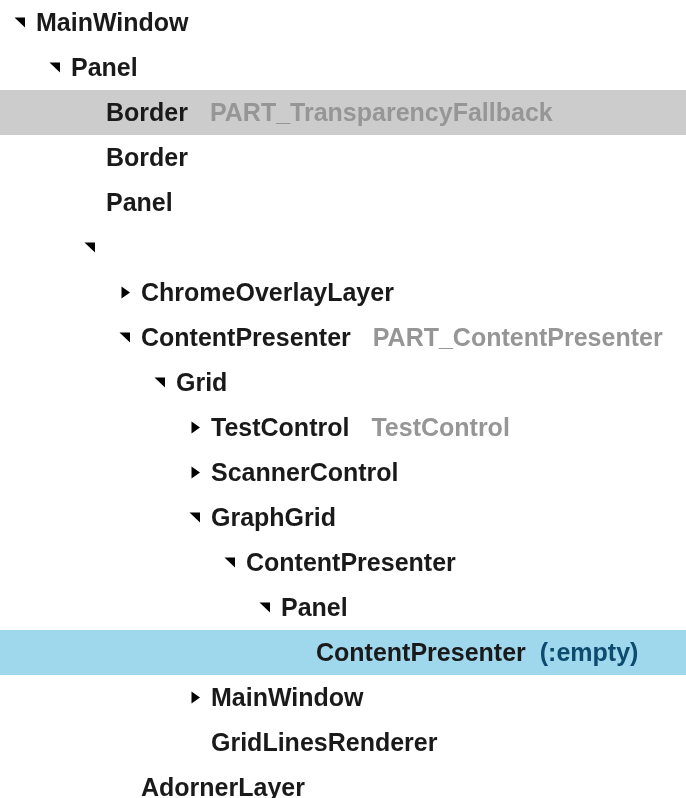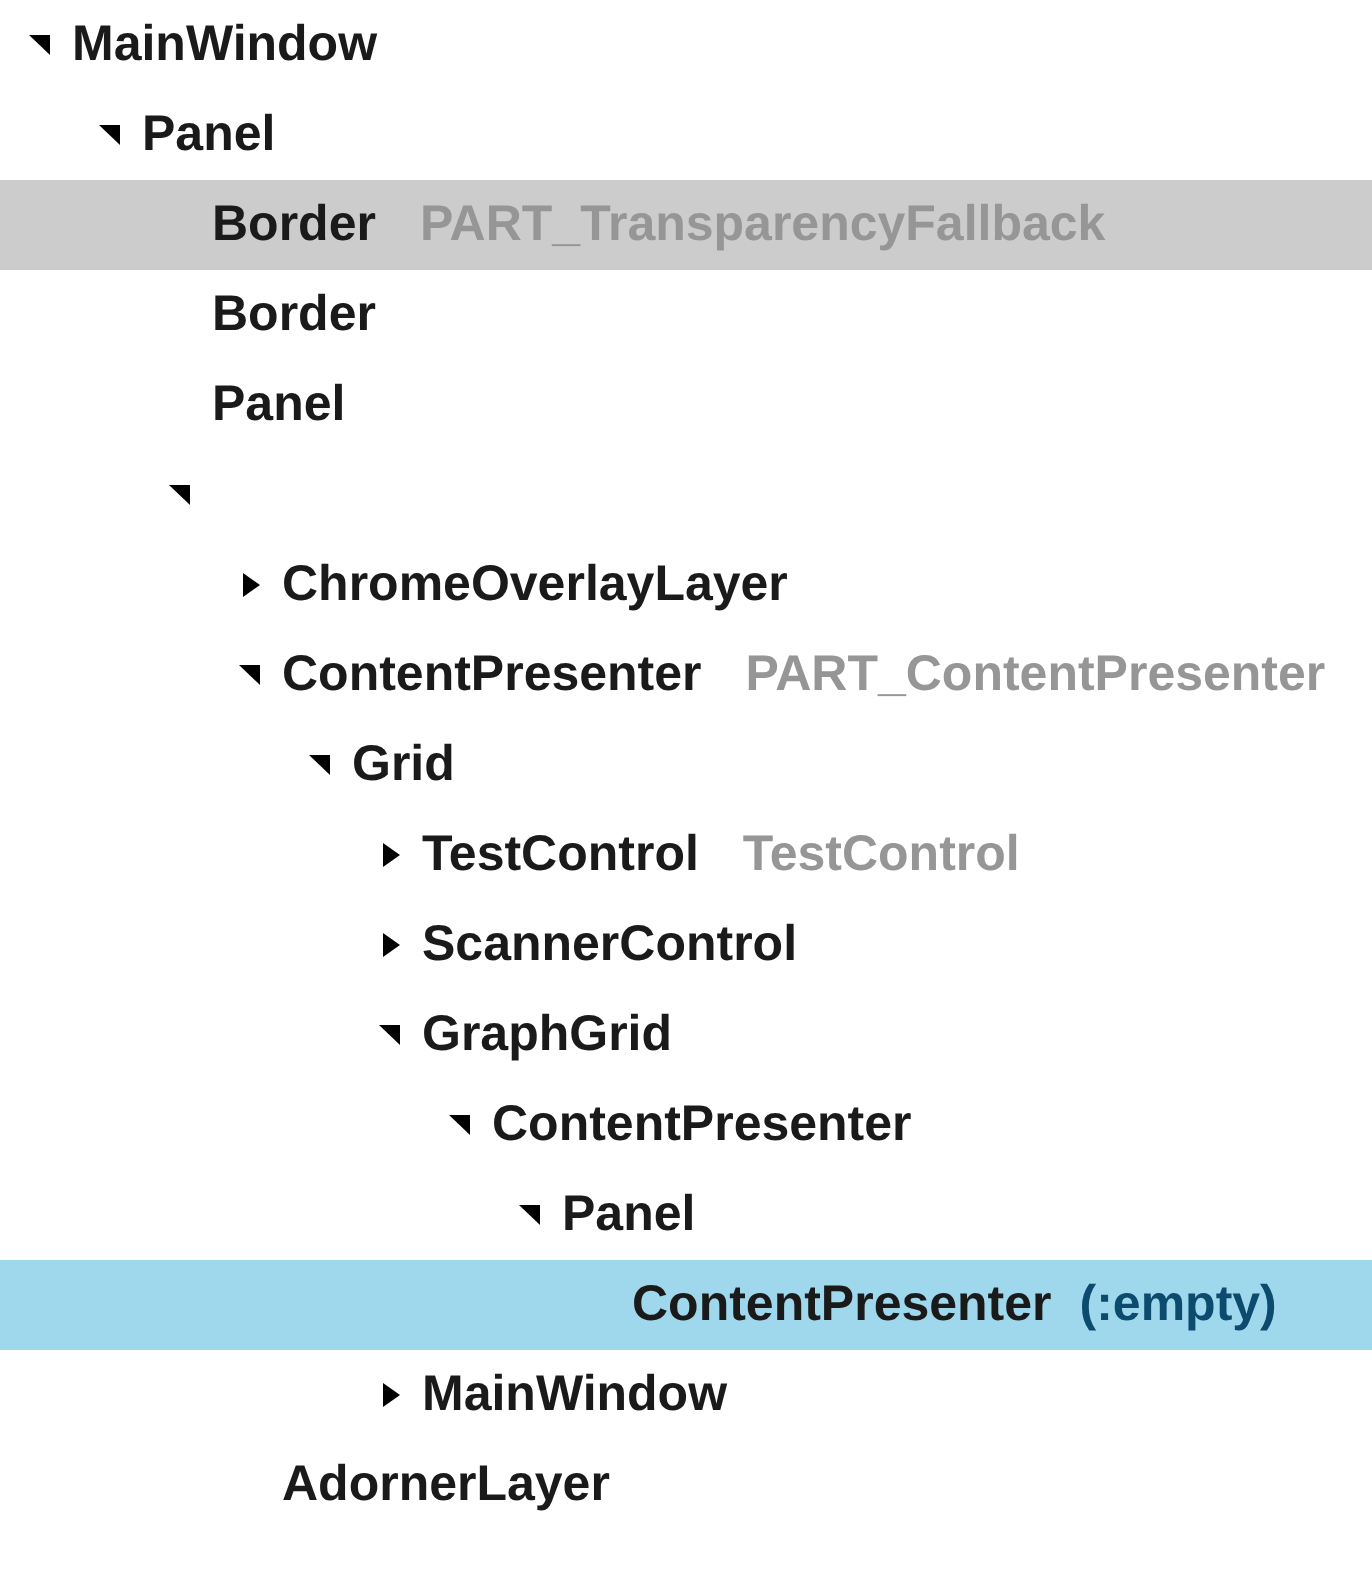--- a/index.html
+++ b/index.html
@@ -217,20 +217,29 @@
     <div class="tree-row ">
       <span class="indent" style="width: 183px;"></span>
       <span class="expander">
         <svg width="17" height="17" viewBox="0 0 17 17">
           <path d="M 4.5 2.5 L 13 8.5 L 4.5 14.5 Z" fill="#000000"></path>
         </svg>
       </span>
       <span class="node-label">MainWindow</span>
     </div>
     <div class="tree-row ">
+      <span class="indent" style="width: 183px;"></span>
+      <span class="expander is-leaf">
+        <svg width="17" height="17" viewBox="0 0 17 17">
+          <path d="M 4.5 2.5 L 13 8.5 L 4.5 14.5 Z" fill="#000000"></path>
+        </svg>
+      </span>
+      <span class="node-label">GridLinesRenderer</span>
+    </div>
+    <div class="tree-row ">
       <span class="indent" style="width: 113px;"></span>
       <span class="expander is-leaf">
         <svg width="17" height="17" viewBox="0 0 17 17">
           <path d="M 4.5 2.5 L 13 8.5 L 4.5 14.5 Z" fill="#000000"></path>
         </svg>
       </span>
       <span class="node-label">AdornerLayer</span>
     </div>
   </div>
 

